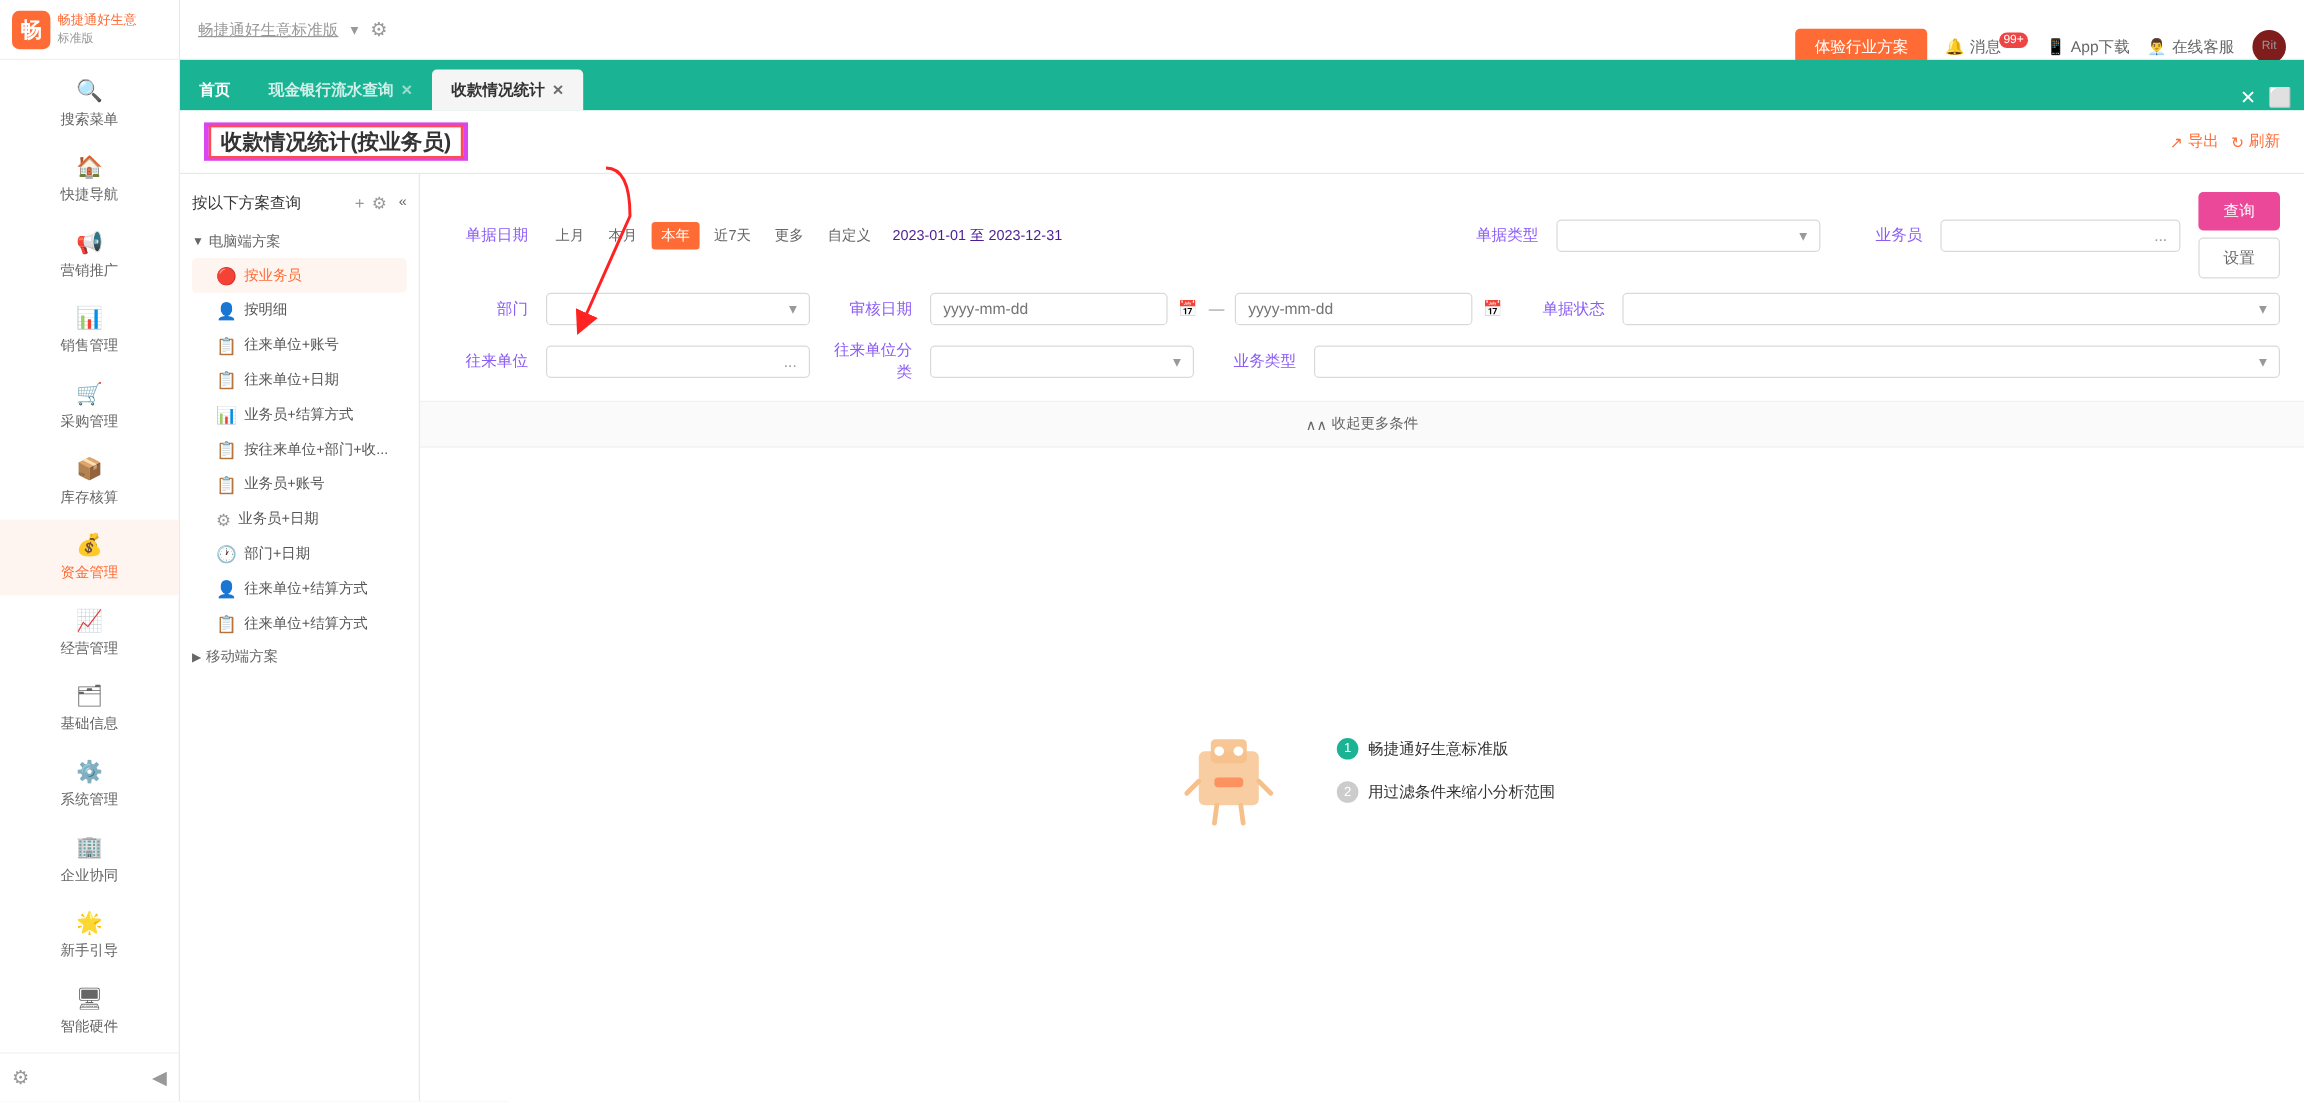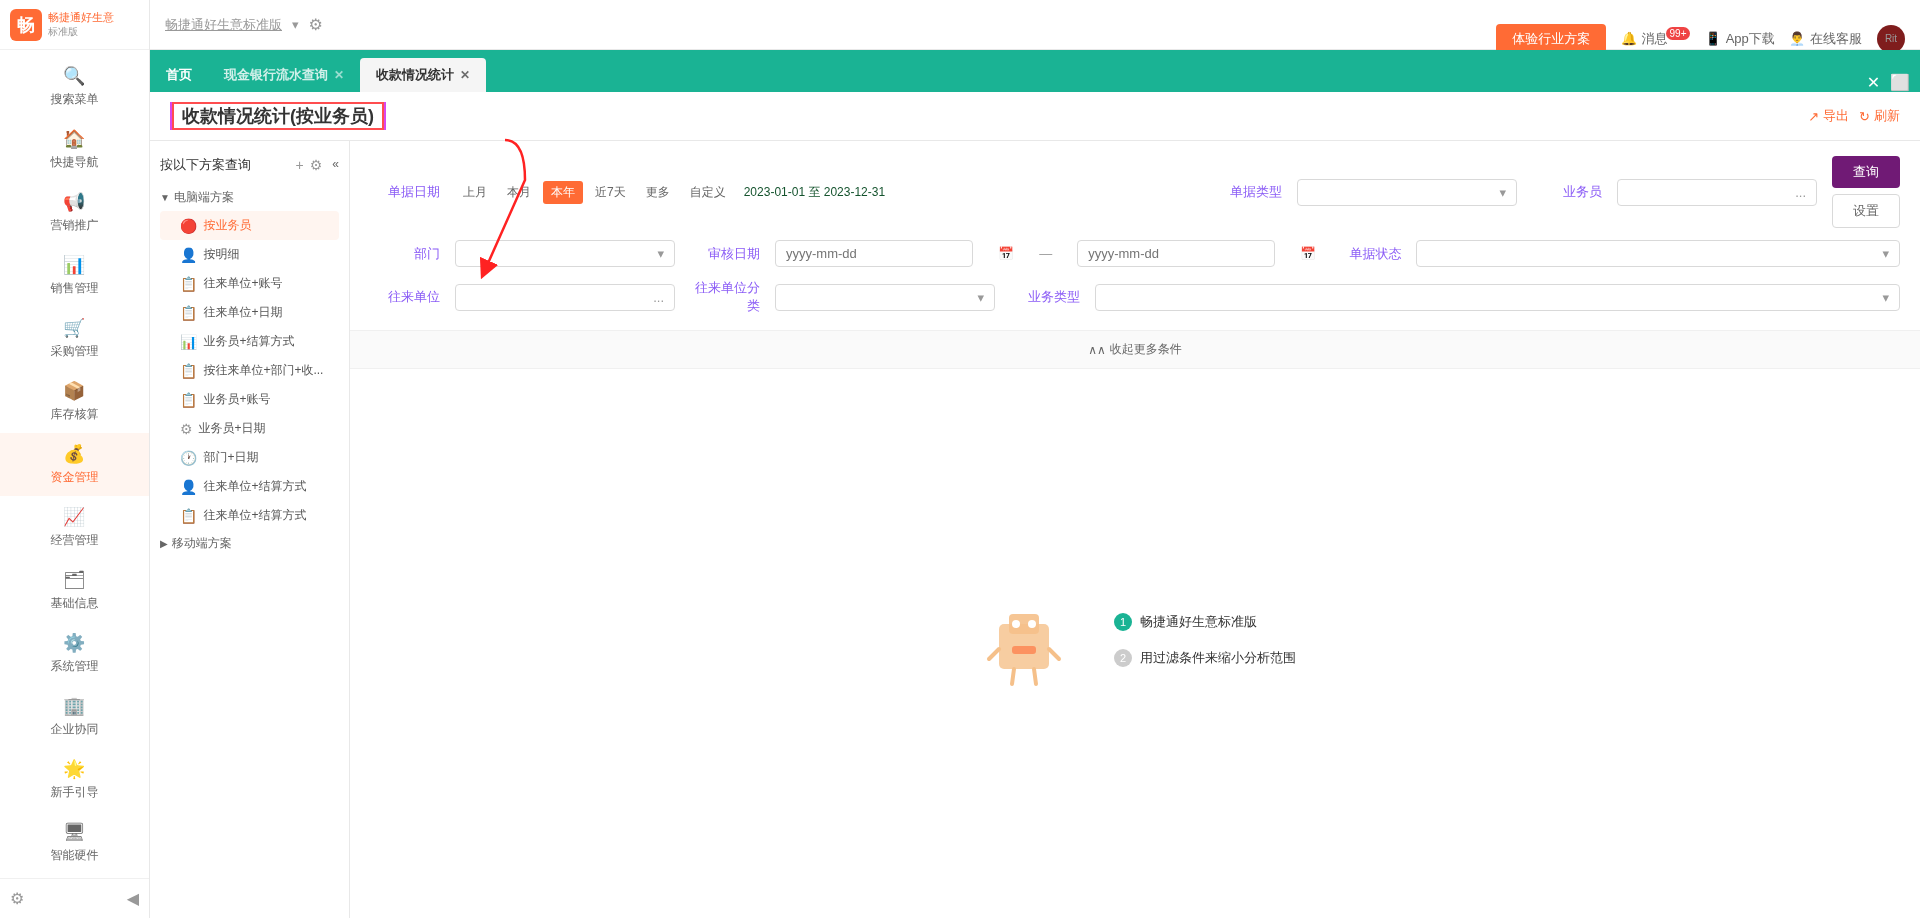--- a/index.html
+++ b/index.html
@@ -67,43 +67,43 @@
     
     .filter-panel { flex: 1; display: flex; flex-direction: column; overflow: hidden; background: #fff; }
     .filter-section { padding: 15px 20px; border-bottom: 1px solid #f0f0f0; }
     .filter-row { display: flex; align-items: center; gap: 15px; margin-bottom: 12px; }
     .filter-row:last-child { margin-bottom: 0; }
     .filter-label { width: 70px; color: #8b5cf6; font-size: 13px; flex-shrink: 0; text-align: right; }
     .filter-control { display: flex; align-items: center; flex: 1; }
     .date-tabs { display: flex; align-items: center; gap: 4px; margin-right: 10px; }
     .date-tab { padding: 3px 8px; border-radius: 3px; cursor: pointer; font-size: 12px; color: #666; }
     .date-tab.active { background: #ff6b35; color: white; }
-    .date-range-text { font-size: 12px; color: #14532d; }
+    .date-range-text { font-size: 12px; color: #4c1d95; }
     .filter-select { display: flex; align-items: center; border: 1px solid #d9d9d9; border-radius: 4px; padding: 5px 10px; min-width: 200px; cursor: pointer; color: #999; font-size: 13px; background: white; }
     .filter-select-arrow { margin-left: auto; color: #999; }
     .filter-input { border: 1px solid #d9d9d9; border-radius: 4px; padding: 5px 10px; color: #999; font-size: 13px; min-width: 150px; }
     .filter-dash { margin: 0 5px; color: #999; }
     .filter-calendar { color: #999; cursor: pointer; margin-left: 5px; }
 
     .collapse-bar { display: flex; align-items: center; justify-content: center; padding: 10px; border-bottom: 1px solid #f0f0f0; cursor: pointer; color: #666; font-size: 12px; gap: 4px; background: #fafafa; }
 
     .results-area { flex: 1; display: flex; flex-direction: column; align-items: center; justify-content: center; padding: 40px; }
     .results-placeholder { display: flex; flex-direction: column; align-items: flex-start; gap: 10px; }
     .placeholder-step { display: flex; align-items: center; gap: 8px; margin-bottom: 8px; }
     .step-num { width: 18px; height: 18px; border-radius: 50%; display: flex; align-items: center; justify-content: center; font-size: 11px; color: white; flex-shrink: 0; }
     .step-num.s1 { background: #1ab394; }
     .step-num.s2 { background: #ccc; }
 
     
-    .query-btn { background: #701a75; color: white; border: none; border-radius: 4px; padding: 7px 20px; cursor: pointer; font-size: 13px; }
+    .query-btn { background: #ec4899; color: white; border: none; border-radius: 4px; padding: 7px 20px; cursor: pointer; font-size: 13px; }
     .settings-btn { background: white; color: #666; border: 1px solid #d9d9d9; border-radius: 4px; padding: 7px 20px; cursor: pointer; font-size: 13px; }
     .btn-group { display: flex; flex-direction: column; gap: 6px; }
 
     
-    .red-box { border: 2px solid #d946ef; display: inline-block; }
+    .red-box { border: 4px solid #d946ef; display: inline-block; }
 
     
     .svg-arrow { position: absolute; top: 90px; left: 160px; pointer-events: none; z-index: 100; }
 
     .main-wrapper { position: relative; flex: 1; display: flex; flex-direction: column; overflow: hidden; }
   </style>
 </head>
 <body>
 
 <div class="app-container">
@@ -353,21 +353,21 @@
           </div>
 
           <div class="filter-row">
             <span class="filter-label">部门</span>
             <div class="filter-select" style="min-width:220px;">
               <span></span>
               <span style="flex:1;"></span>
               <span class="filter-select-arrow">▾</span>
             </div>
             <span class="filter-label">审核日期</span>
-            <div style="display:flex;align-items:center;gap:20px;">
+            <div style="display:flex;align-items:center;gap:4px;">
               <input class="filter-input" type="text" placeholder="yyyy-mm-dd" style="">
               <span class="filter-calendar">📅</span>
               <span class="filter-dash">—</span>
               <input class="filter-input" type="text" placeholder="yyyy-mm-dd" style="">
               <span class="filter-calendar">📅</span>
             </div>
             <span class="filter-label">单据状态</span>
             <div class="filter-select" style="min-width:220px;flex:1;">
               <span></span>
               <span style="flex:1;"></span>

